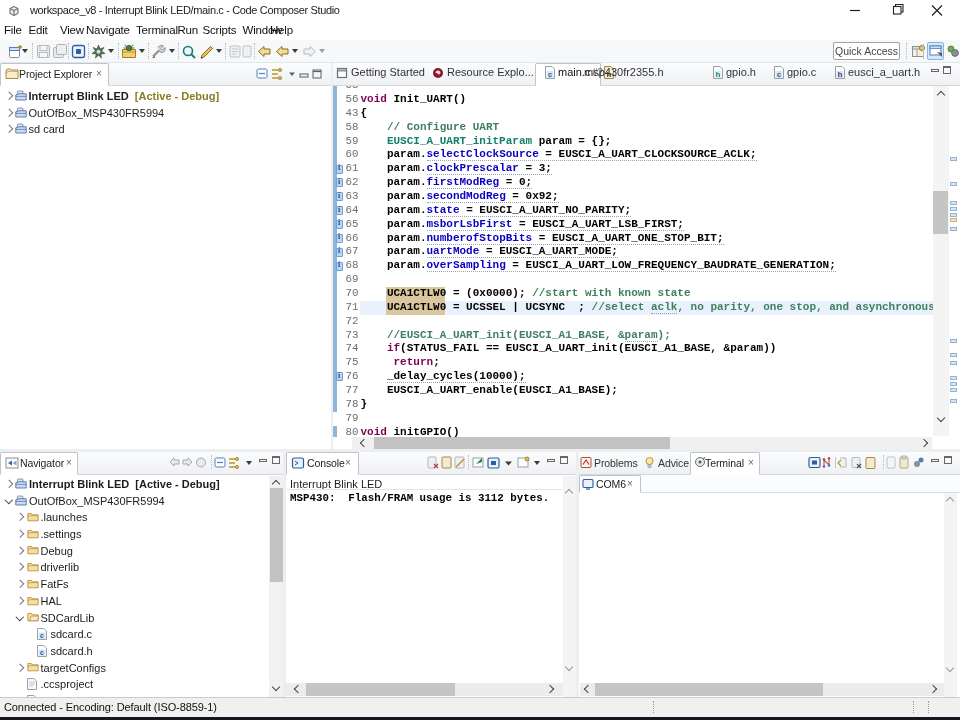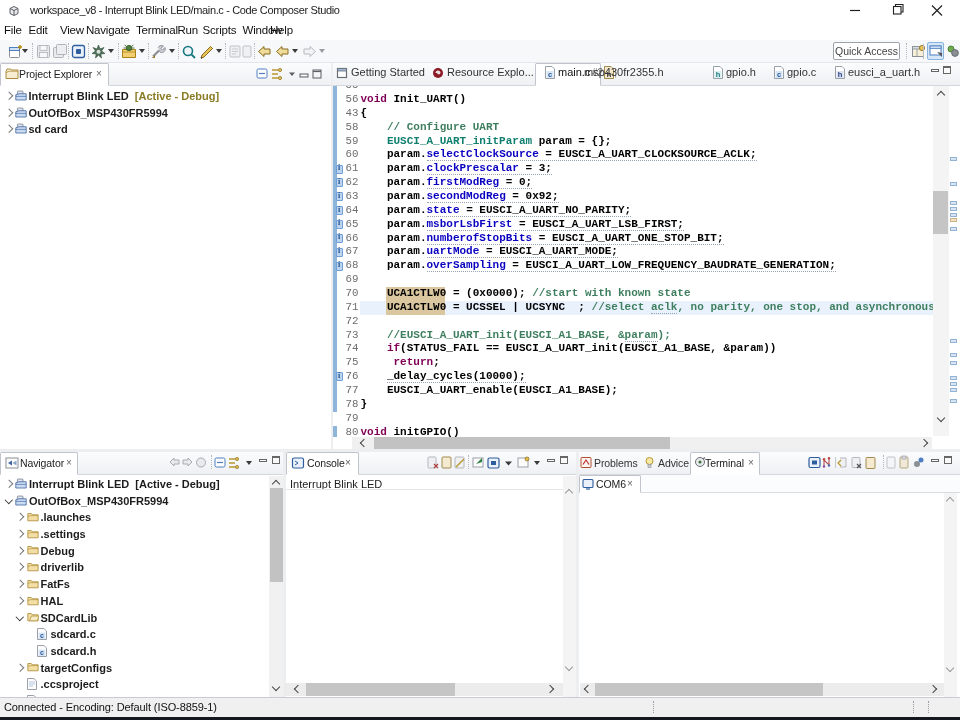--- a/index.html
+++ b/index.html
@@ -14,21 +14,21 @@
 .darr { position:absolute; width:0; height:0; border-left:3.2px solid transparent; border-right:3.2px solid transparent; border-top:4px solid #3a3a3a; }
 .darr.dis { border-top-color:#9a9da3; }
 #qa { position:absolute; left:833px; top:42px; width:67px; height:18px; border:1px solid #9ea3ab; border-radius:2px; font-size:10.5px; color:#444; text-align:center; line-height:16px; background:#fff; }
 .tabrow { position:absolute; height:23px; background:linear-gradient(#fbfcfd,#eef0f3); border-bottom:1px solid #d4d7dc; }
 .vtab { position:absolute; height:23px; background:#fff; border:1px solid #c0c5cd; border-bottom:1px solid #fff; border-radius:2px 2px 0 0; }
 .tabtxt { position:absolute; font-size:10.5px; color:#222; white-space:nowrap; letter-spacing:-0.1px; }
 .cv { position:absolute; width:5.5px; height:5.5px; border-right:1.4px solid #7a7a7a; border-bottom:1.4px solid #7a7a7a; }
 .cvr { transform:rotate(-45deg); }
 .cvd { transform:rotate(45deg); border-color:#333; }
 .xx { position:absolute; font-size:10px; color:#666; font-family:"Liberation Sans",sans-serif; }
-.treetxt { position:absolute; font-size:11px; color:#1c1c1e; white-space:pre;font-weight:bold; }
+.treetxt { position:absolute; font-size:11px; color:#1c1c1e; white-space:pre; }
 .sbthumb { position:absolute; background:#c5c5c5; }
 .minbar { position:absolute; width:8px; height:3px; border:1px solid #666; background:#fafafa; }
 .maxbox { position:absolute; width:8px; height:8px; border:1px solid #666; border-top:2px solid #666; background:#fafafa; }
 pre.code { position:absolute; font-family:"Liberation Mono",monospace; font-size:11px; line-height:13.857px; font-weight:bold; color:#000; white-space:pre; }
 pre.lnums { position:absolute; font-family:"Liberation Mono",monospace; font-size:10.8px; line-height:13.857px; color:#6e6e6e; text-align:right; white-space:pre; }
 .kw { color:#7f0055; }
 .cm { color:#3f7f5f; }
 .ty { color:#107f6e; }
 .fl { color:#0a00c0; }
 .wu { border-bottom:1px dotted #98a4b5; }
@@ -507,20 +507,21 @@
   <path d="M33 6.5 L40 6.5 L36.5 10.5 Z" fill="#3a3a3a"></path>
   <rect x="46" y="3" width="10" height="9" fill="#fdfdfd" stroke="#9aa0a8" stroke-width="1"></rect>
   <circle cx="55" cy="4" r="2" fill="#e3bd4e" stroke="#8a6d1f" stroke-width="0.7"></circle>
 </svg>
 <div class="darr" style="left:534px;top:461px"></div>
 <div class="minbar" style="left:547px;top:459px"></div>
 <div class="maxbox" style="left:560px;top:456px"></div>
 <div class="abs" style="left:286px;top:476px;width:290px;height:221px;background:#fff;overflow:hidden;">
   <div class="abs" style="left:4px;top:1.5px;font-size:11px;color:#1c1c1e;">Interrupt Blink LED</div>
   <div class="abs" style="left:0;top:13px;width:290px;height:1px;background:#e4e6e9;"></div>
+  <div class="consoletxt" style="left:4px;top:16px;">MSP430:  Flash/FRAM usage is 3112 bytes.</div>
 </div>
 <div class="abs" style="left:563px;top:476px;width:13px;height:221px;background:#f4f4f4;"></div>
 <div class="sup" style="left:566px;top:490px;border-color:#9a9a9a"></div>
 <div class="sdn" style="left:566px;top:664px;border-color:#9a9a9a"></div>
 <div class="abs" style="left:284px;top:683px;width:279px;height:13px;background:#ececec;"></div>
 <div class="sbthumb" style="left:306px;top:683px;width:149px;height:13px;"></div>
 <div class="slt" style="left:295px;top:686px"></div>
 <div class="srt" style="left:547px;top:686px"></div>
 <div class="abs" style="left:576px;top:452px;width:3px;height:245px;background:#eceef0;"></div>
 

